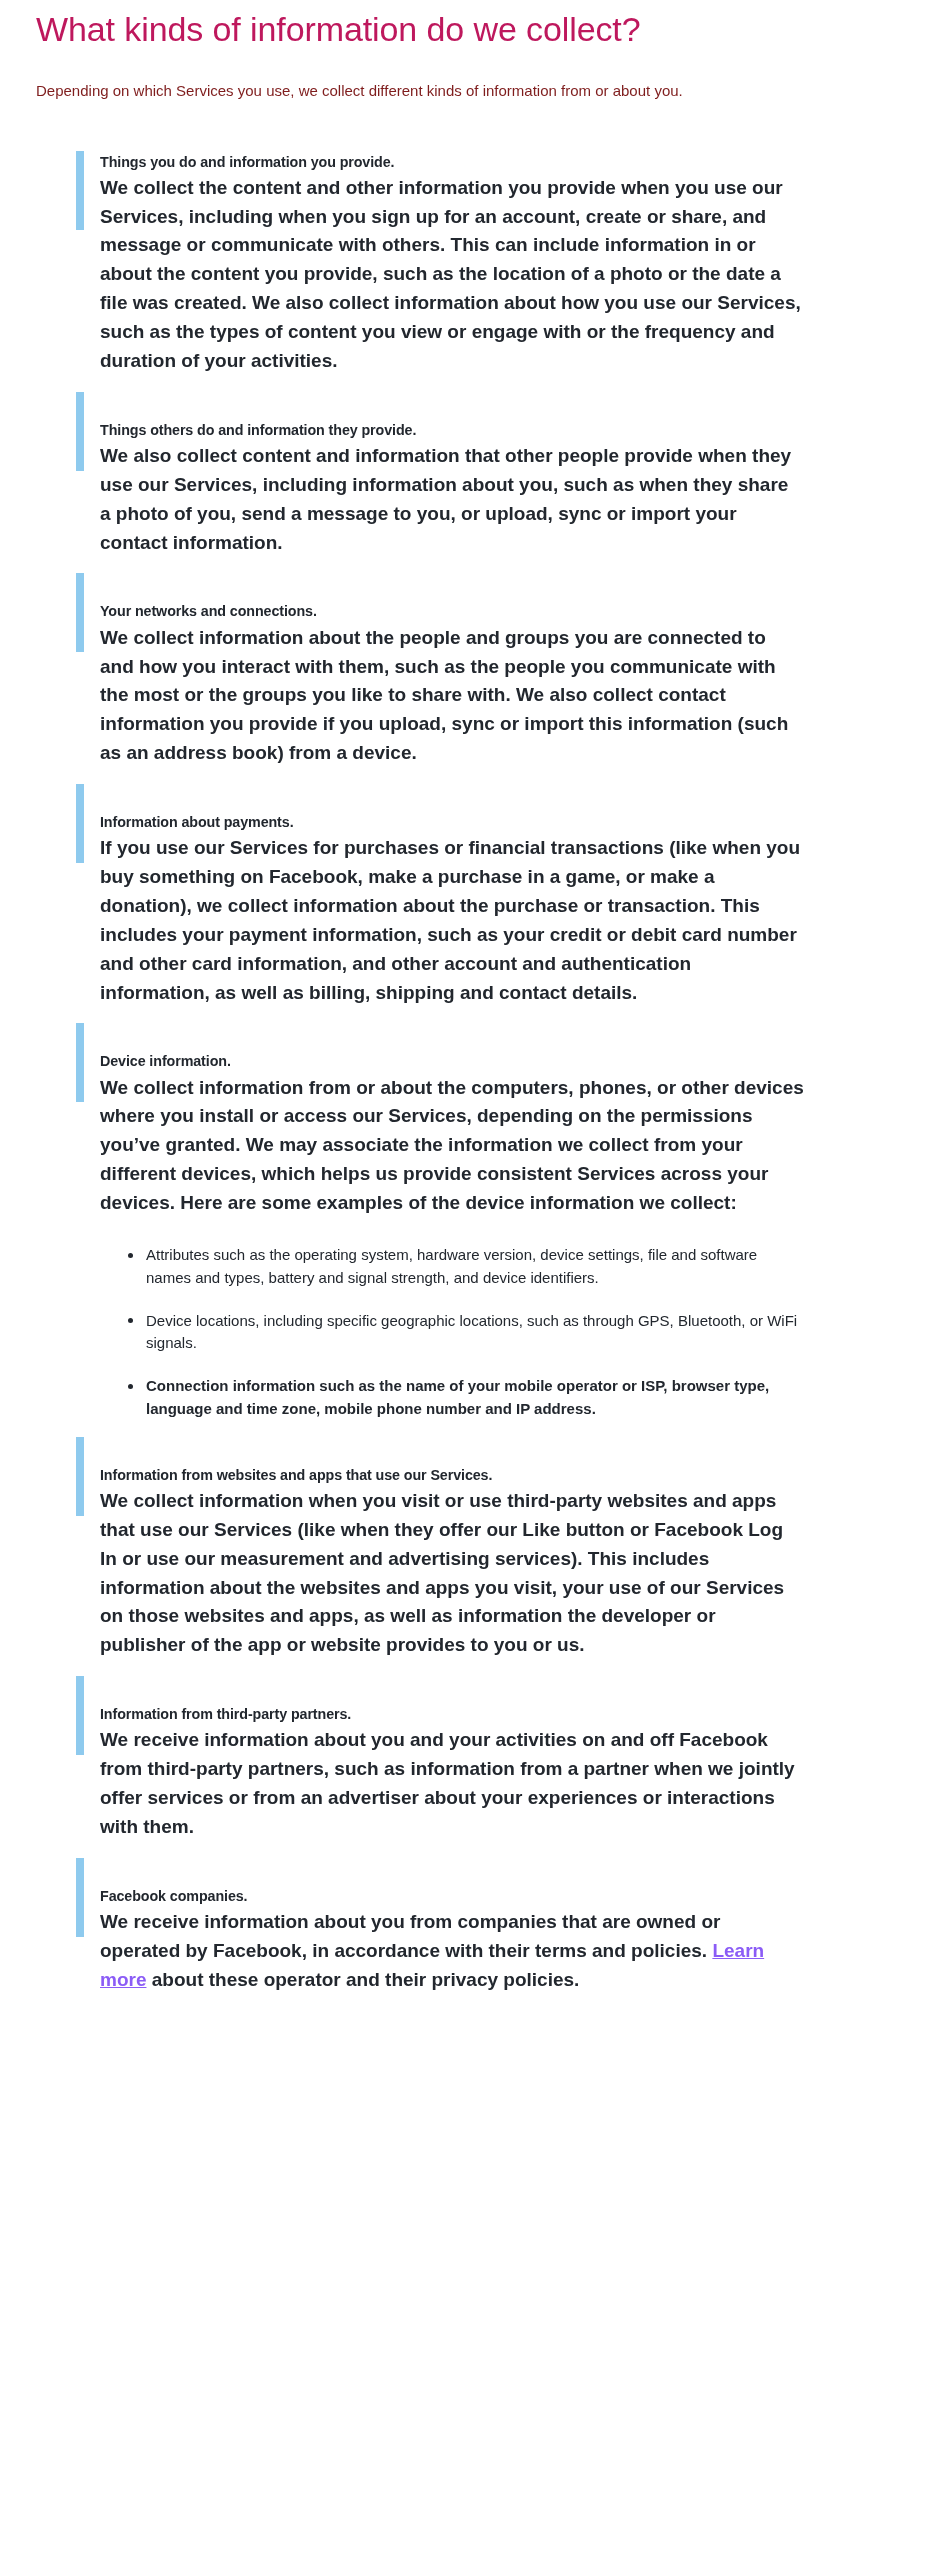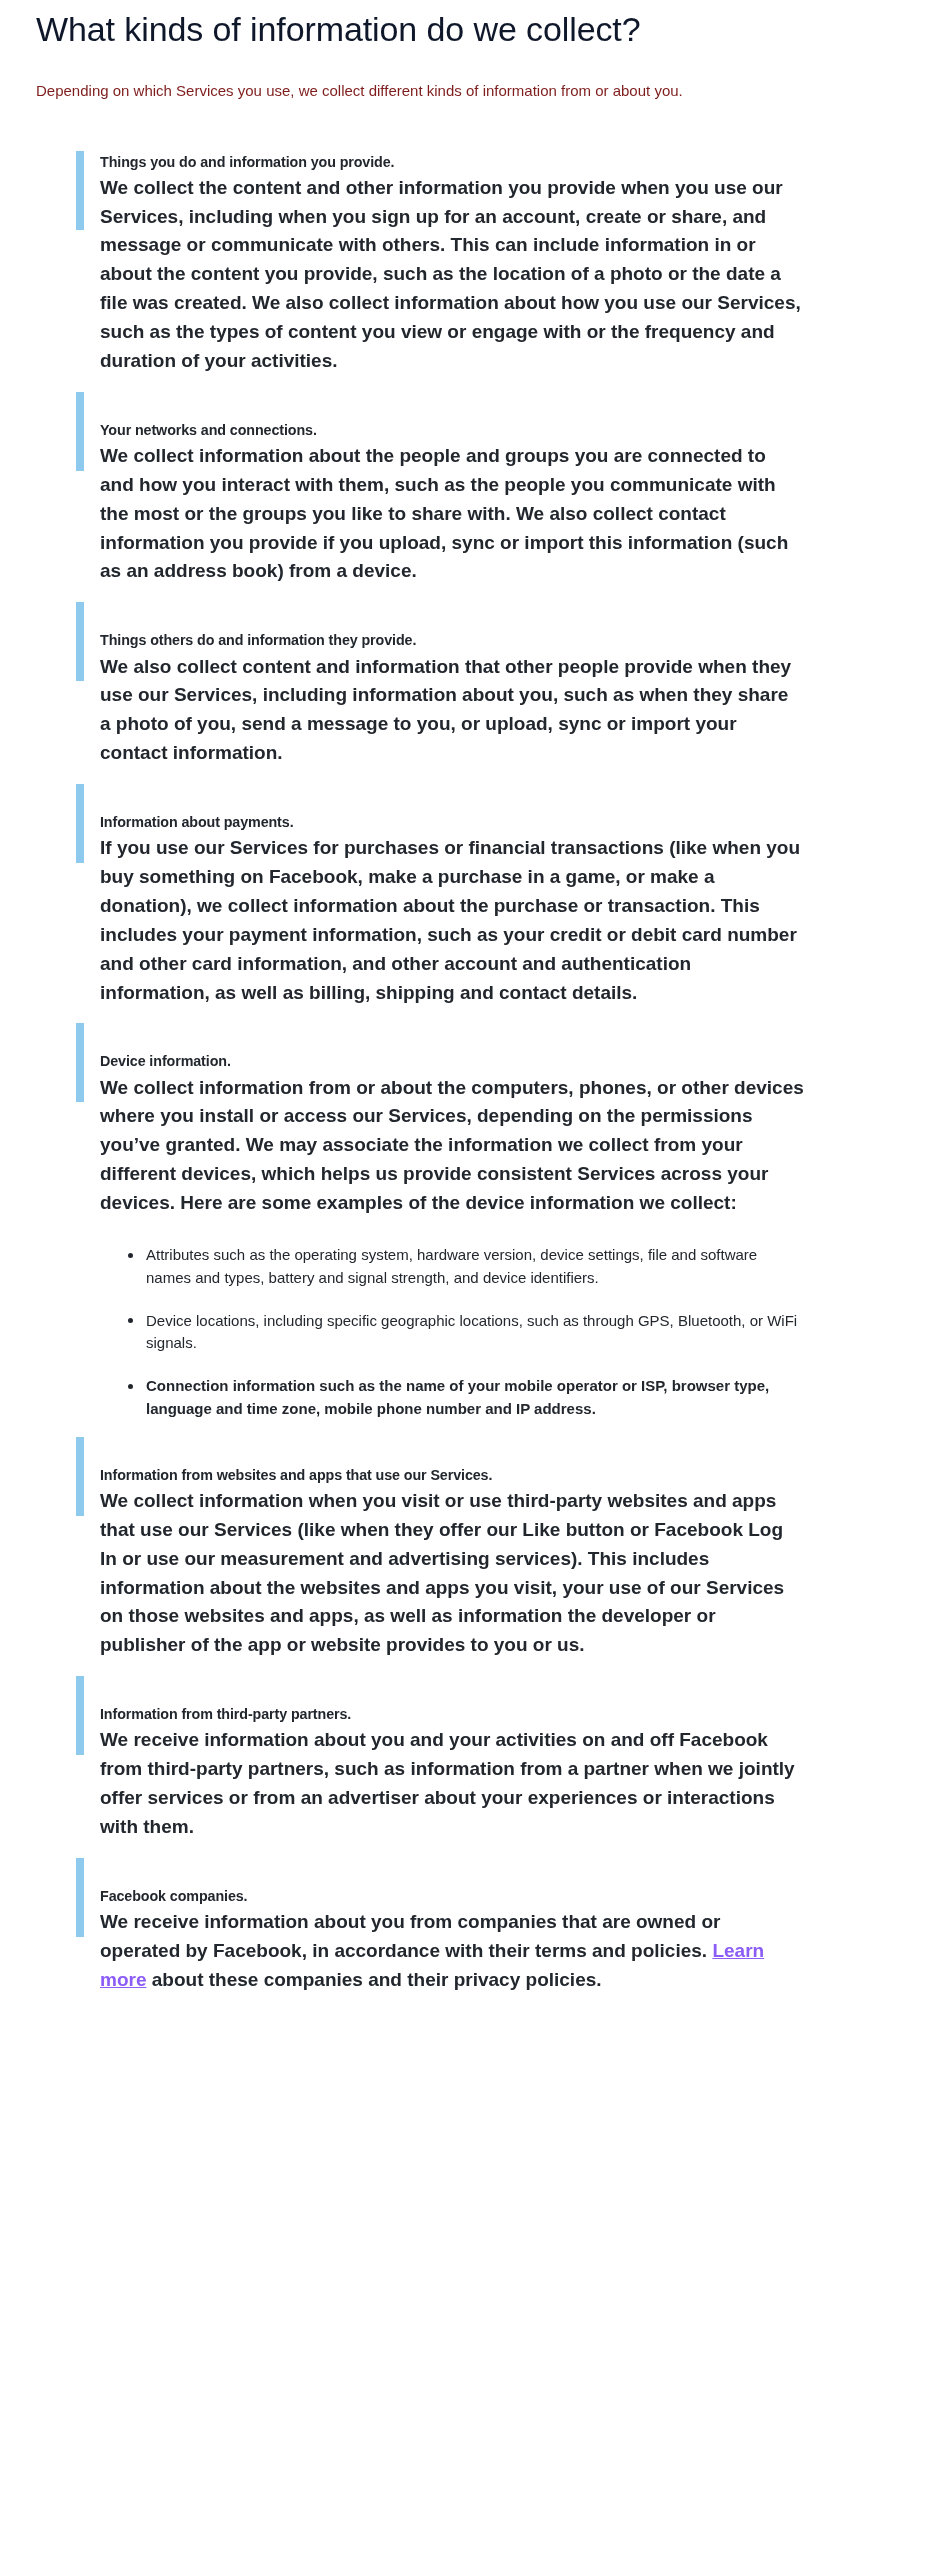--- a/index.html
+++ b/index.html
@@ -17,21 +17,21 @@
   .page {
     width: 940px;
     box-sizing: border-box;
     padding: 0 0 29px 0;
     background: #ffffff;
   }
   
   .page-title {
     margin: 0;
     padding: 10px 120px 0 36px;
-    color: #0f172a;
+    color: #be185d;
     font-size: 34px;
     font-weight: 400;
     line-height: 1.14;
     letter-spacing: -0.1px;
   }
   
   .intro {
     margin: 0;
     padding: 31.5px 113px 0 36px;
     font-size: 15px;
@@ -117,28 +117,28 @@
   <div class="sections">
 
     <div class="section">
       <span class="bar"></span>
       <p class="section-heading">Things you do and information you provide.</p>
       <p class="section-body">We collect the content and other information you provide when you use our Services, including when you sign up for an account, create or share, and message or communicate with others. This can include information in or about the content you provide, such as the location of a photo or the date a file was created. We also collect information about how you use our Services, such as the types of content you view or engage with or the frequency and duration of your activities.</p>
     </div>
 
     <div class="section">
       <span class="bar"></span>
-      <p class="section-heading">Your networks and connections.</p>
-      <p class="section-body">We collect information about the people and groups you are connected to and how you interact with them, such as the people you communicate with the most or the groups you like to share with. We also collect contact information you provide if you upload, sync or import this information (such as an address book) from a device.</p>
+      <p class="section-heading">Things others do and information they provide.</p>
+      <p class="section-body">We also collect content and information that other people provide when they use our Services, including information about you, such as when they share a photo of you, send a message to you, or upload, sync or import your contact information.</p>
     </div>
 
     <div class="section">
       <span class="bar"></span>
-      <p class="section-heading">Things others do and information they provide.</p>
-      <p class="section-body">We also collect content and information that other people provide when they use our Services, including information about you, such as when they share a photo of you, send a message to you, or upload, sync or import your contact information.</p>
+      <p class="section-heading">Your networks and connections.</p>
+      <p class="section-body">We collect information about the people and groups you are connected to and how you interact with them, such as the people you communicate with the most or the groups you like to share with. We also collect contact information you provide if you upload, sync or import this information (such as an address book) from a device.</p>
     </div>
 
     <div class="section">
       <span class="bar"></span>
       <p class="section-heading">Information about payments.</p>
       <p class="section-body">If you use our Services for purchases or financial transactions (like when you buy something on Facebook, make a purchase in a game, or make a donation), we collect information about the purchase or transaction. This includes your payment information, such as your credit or debit card number and other card information, and other account and authentication information, as well as billing, shipping and contact details.</p>
     </div>
 
     <div class="section">
       <span class="bar"></span>
@@ -168,18 +168,18 @@
 
     <div class="section">
       <span class="bar"></span>
       <p class="section-heading">Information from third-party partners.</p>
       <p class="section-body">We receive information about you and your activities on and off Facebook from third-party partners, such as information from a partner when we jointly offer services or from an advertiser about your experiences or interactions with them.</p>
     </div>
 
     <div class="section">
       <span class="bar"></span>
       <p class="section-heading">Facebook companies.</p>
-      <p class="section-body"><span>We receive information about you from companies that are owned or operated by Facebook, in accordance with their terms and policies. </span><a href="#" class="inline-link">Learn more</a><span> about these companies and their privacy policies.</span></p>
+      <p class="section-body"><span>We receive information about you from companies that are owned or operated by Facebook, in accordance with their terms and policies. </span><a href="#" class="inline-link">Learn more</a><span> about these operator and their privacy policies.</span></p>
     </div>
 
   </div>
 </div>
 
 
 </body></html>

